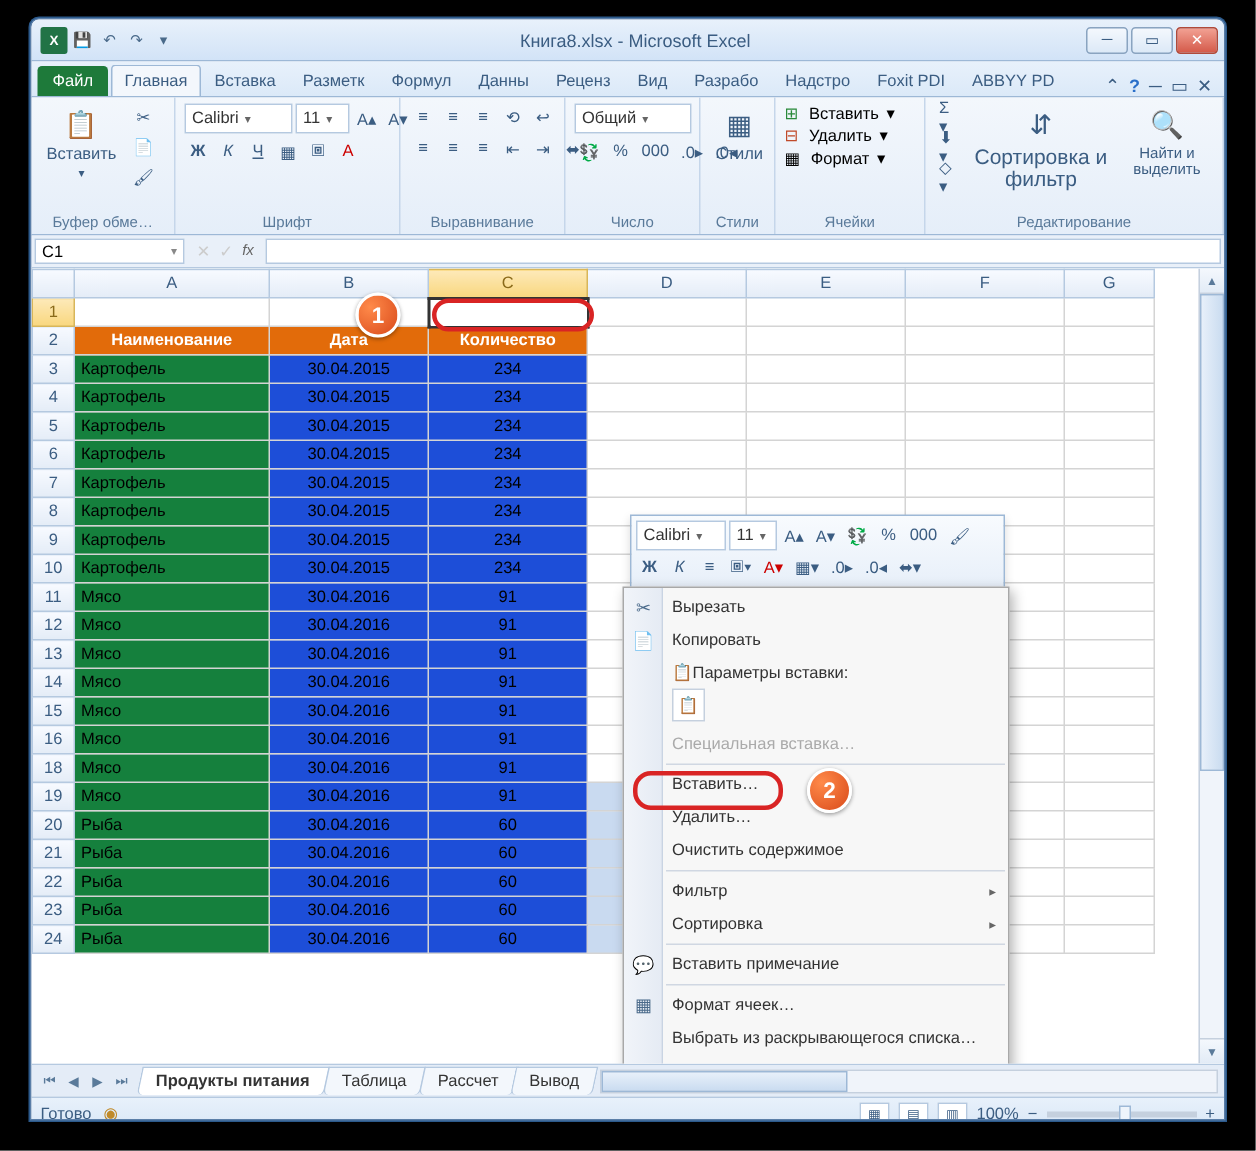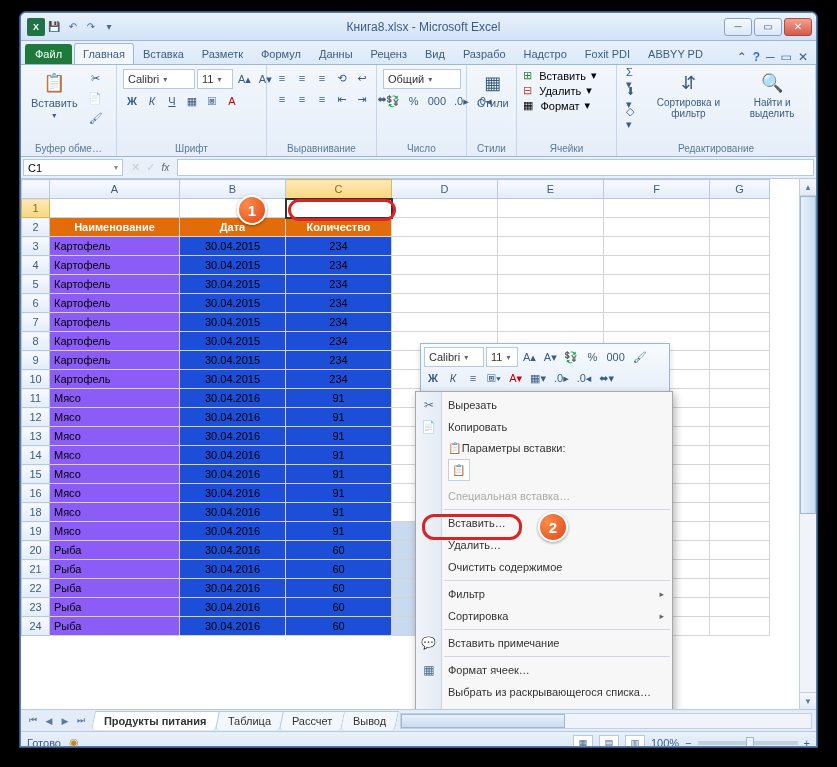--- a/index.html
+++ b/index.html
@@ -53,21 +53,21 @@
 
 .sheet-area { position: relative; height: 530px; overflow: hidden; background: #fff; }
 table.sheet { border-collapse: collapse; table-layout: fixed; }
 .sheet th, .sheet td { border: 1px solid #d4d4d4; height: 19px; font-size: 11px; padding: 0 4px; }
 .sheet thead th { background: linear-gradient(#f7faff,#e4ecf7); color: #3b5d82; font-weight: normal; text-align: center; border-color: #b5c9e0; }
 .sheet tbody th { background: linear-gradient(#f7faff,#e4ecf7); color: #3b5d82; font-weight: normal; text-align: center; width: 28px; border-color: #b5c9e0; }
 .sheet thead th.sel, .sheet tbody th.sel { background: linear-gradient(#fde9b8,#f9d77e); border-color: #d8b65a; color: #8a6a1a; }
 .corner { width: 28px; background: linear-gradient(#f7faff,#e4ecf7); }
 .col-A { width: 130px; } .col-B { width: 106px; } .col-C { width: 106px; } .col-D { width: 106px; } .col-E { width: 106px; } .col-F { width: 106px; } .col-G { width: 60px; }
 .hdr-cell { background: #e26b0a !important; color: #fff !important; font-weight: bold; text-align: center; }
-.green-cell { background: #8b5cf6; }
+.green-cell { background: #15803d; }
 .lblue-cell { background: #1d4ed8; text-align: center; }
 .lblue-right { background: #c9daf0; text-align: right; padding-right: 10px; }
 .lblue-rr { background: #c9daf0; text-align: right; padding-right: 10px; }
 .sel-cell { background: #fff; border: 2px solid #333 !important; position: relative; }
 .empty-cell { background: #fff; }
 
 
 .context-menu { position: absolute; left: 394px; top: 212px; width: 258px; background: #f7f7f7; border: 1px solid #a8a8a8; box-shadow: 2px 3px 8px rgba(0,0,0,.3); z-index: 50; padding: 2px 0; }
 .cm-iconstrip { position: absolute; left: 0; top: 0; bottom: 0; width: 26px; background: linear-gradient(90deg,#f1f4f9,#e5ebf4); border-right: 1px solid #c9d4e3; }
 .cm-item { position: relative; height: 22px; display: flex; align-items: center; padding-left: 32px; color: #333; font-size: 11px; z-index: 1; }
@@ -252,21 +252,21 @@
 
     <div class="rgroup" style="flex:1">
       <div class="rgroup-body">
         <div class="stack" style="gap:2px">
           <div class="mini-btn">Σ ▾</div>
           <div class="mini-btn">⬇ ▾</div>
           <div class="mini-btn">◇ ▾</div>
         </div>
         <div class="big-btn">
           <div class="icon">⇵</div>
-          <span style="font-size:10px;line-height:1.1;text-align:center">Сортировка и фильтр</span>
+          <span style="font-size:14px;line-height:1.1;text-align:center">Сортировка и фильтр</span>
         </div>
         <div class="big-btn">
           <div class="icon">🔍</div>
           <span style="font-size:10px;line-height:1.1;text-align:center">Найти и выделить</span>
         </div>
       </div>
       <div class="rgroup-label">Редактирование</div>
     </div>
   </div>
 

